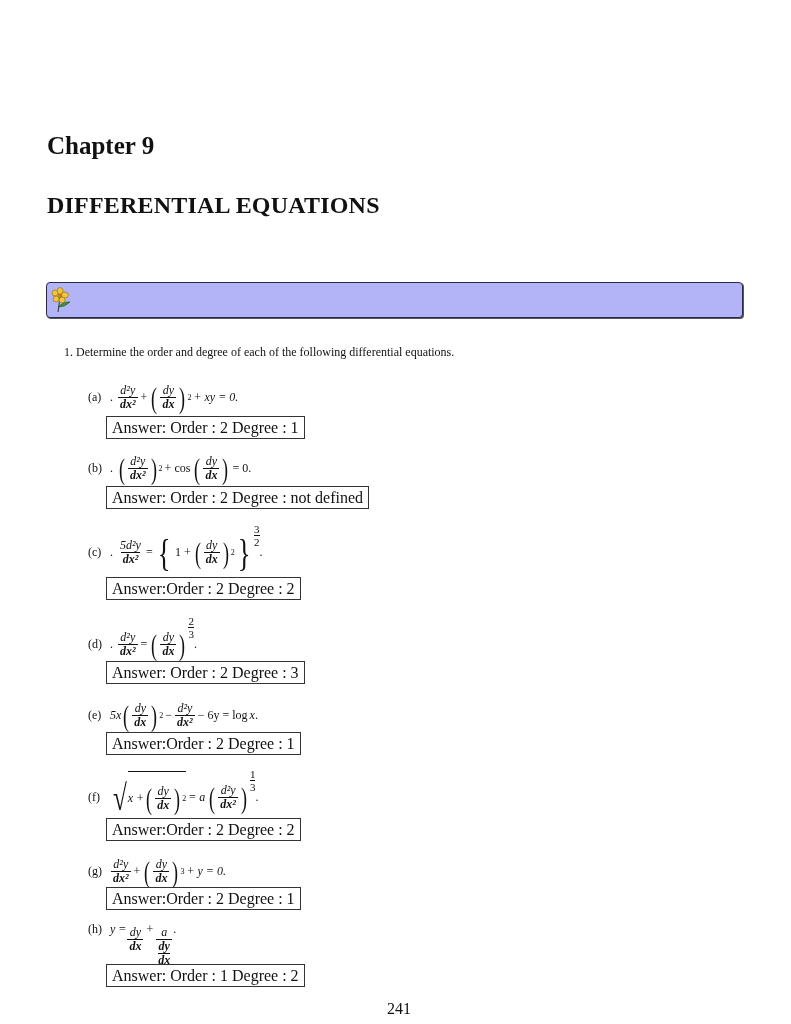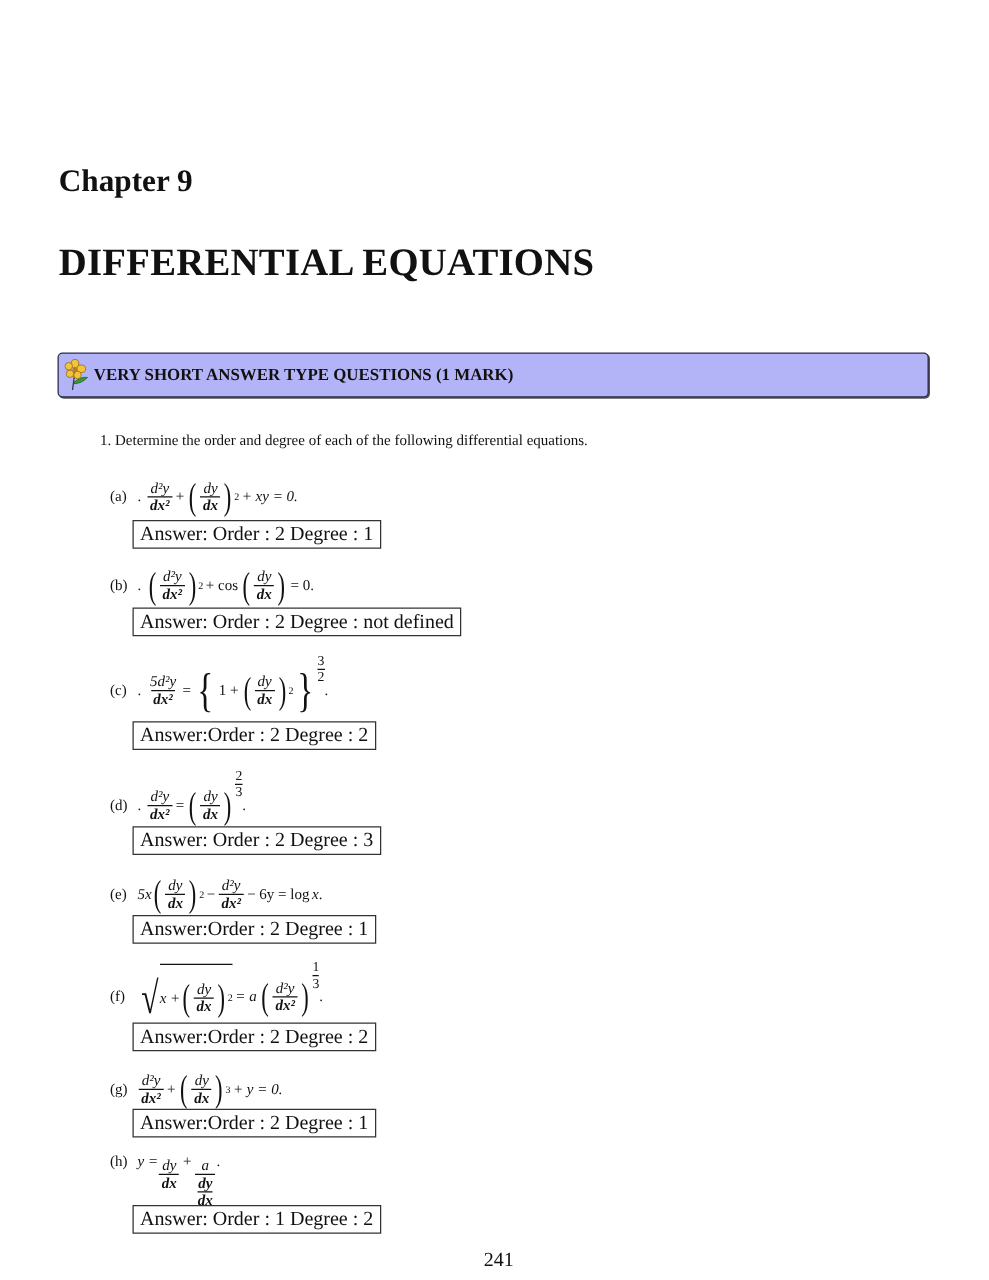--- a/index.html
+++ b/index.html
@@ -6,32 +6,32 @@
     body {
       width: 791px; height: 1024px; position: relative; overflow: hidden;
       font-family: "Liberation Serif", "DejaVu Serif", serif; color: #111;
     }
     .chapter-label {
       position: absolute; left: 47px; top: 132px;
       font-size: 25px; font-weight: bold; margin: 0;
     }
     .chapter-title {
       position: absolute; left: 47px; top: 192px;
-      font-size: 31px; font-weight: bold; margin: 0; letter-spacing: 0.2px;
+      font-size: 24px; font-weight: bold; margin: 0; letter-spacing: 0.2px;
     }
     .section-box {
       position: absolute; left: 46px; top: 282px; width: 697px; height: 36px;
       background: #b3b3f7; border: 1.5px solid #2a2a4a; border-radius: 4px;
       box-shadow: 1px 1px 0 #555; box-sizing: border-box;
       display: flex; align-items: center;
     }
     .section-icon { width: 22px; height: 26px; margin-left: 3px; margin-right: 3px; }
     .section-title { font-size: 13.5px; font-weight: bold; }
     .q-intro {
-      position: absolute; left: 64px; top: 345px; font-size: 12px; margin-left: 16px;
+      position: absolute; left: 64px; top: 345px; font-size: 12px;
     }
     .item { position: absolute; left: 88px; font-size: 12px; }
     .eq { display: flex; align-items: center; font-size: 12px; }
     .lbl { display: inline-block; width: 22px; }
     .dot { margin-right: 4px; }
     .frac { display: inline-flex; flex-direction: column; align-items: center; vertical-align: middle; font-style: italic; margin: 12px 1px; }
     .frac .num { padding: 0 2px; line-height: 13px; }
     .frac .den { border-top: 1px solid #111; padding: 0 2px; line-height: 13px; font-weight: bold; }
     .paren { font-size: 30px; font-weight: 100; line-height: 30px; transform: scaleX(0.6); display: inline-block; }
     .brace { font-size: 38px; line-height: 38px; transform: scaleX(0.7); display: inline-block; }
@@ -62,21 +62,20 @@
     <path d="M9 19 Q15 14 20 15 Q15 20 9 20 Z" fill="#3a9a3a" stroke="#225522" stroke-width="0.6"></path>
     <g fill="#f3c43a" stroke="#8a6a10" stroke-width="0.6">
       <ellipse cx="10" cy="4" rx="3" ry="3.5"></ellipse>
       <ellipse cx="15" cy="8" rx="3.5" ry="3"></ellipse>
       <ellipse cx="12" cy="13" rx="3" ry="3"></ellipse>
       <ellipse cx="6" cy="12" rx="3" ry="3"></ellipse>
       <ellipse cx="5" cy="6" rx="3" ry="3"></ellipse>
     </g>
     <circle cx="10" cy="8.5" r="2" fill="#c07a10"></circle>
   </svg>
-  <span class="section-title">VERY SHORT ANSWER TYPE QUESTIONS (1 MARK)</span>
 </div>
 
 <div class="q-intro">1.  Determine the order and degree of each of the following differential equations.</div>
 
 <div class="item" style="top:372px;">
   <div class="eq">
     <span class="lbl">(a)</span>
     <span class="dot">.</span>
     <span class="frac">
         <span class="num">d²y</span>

